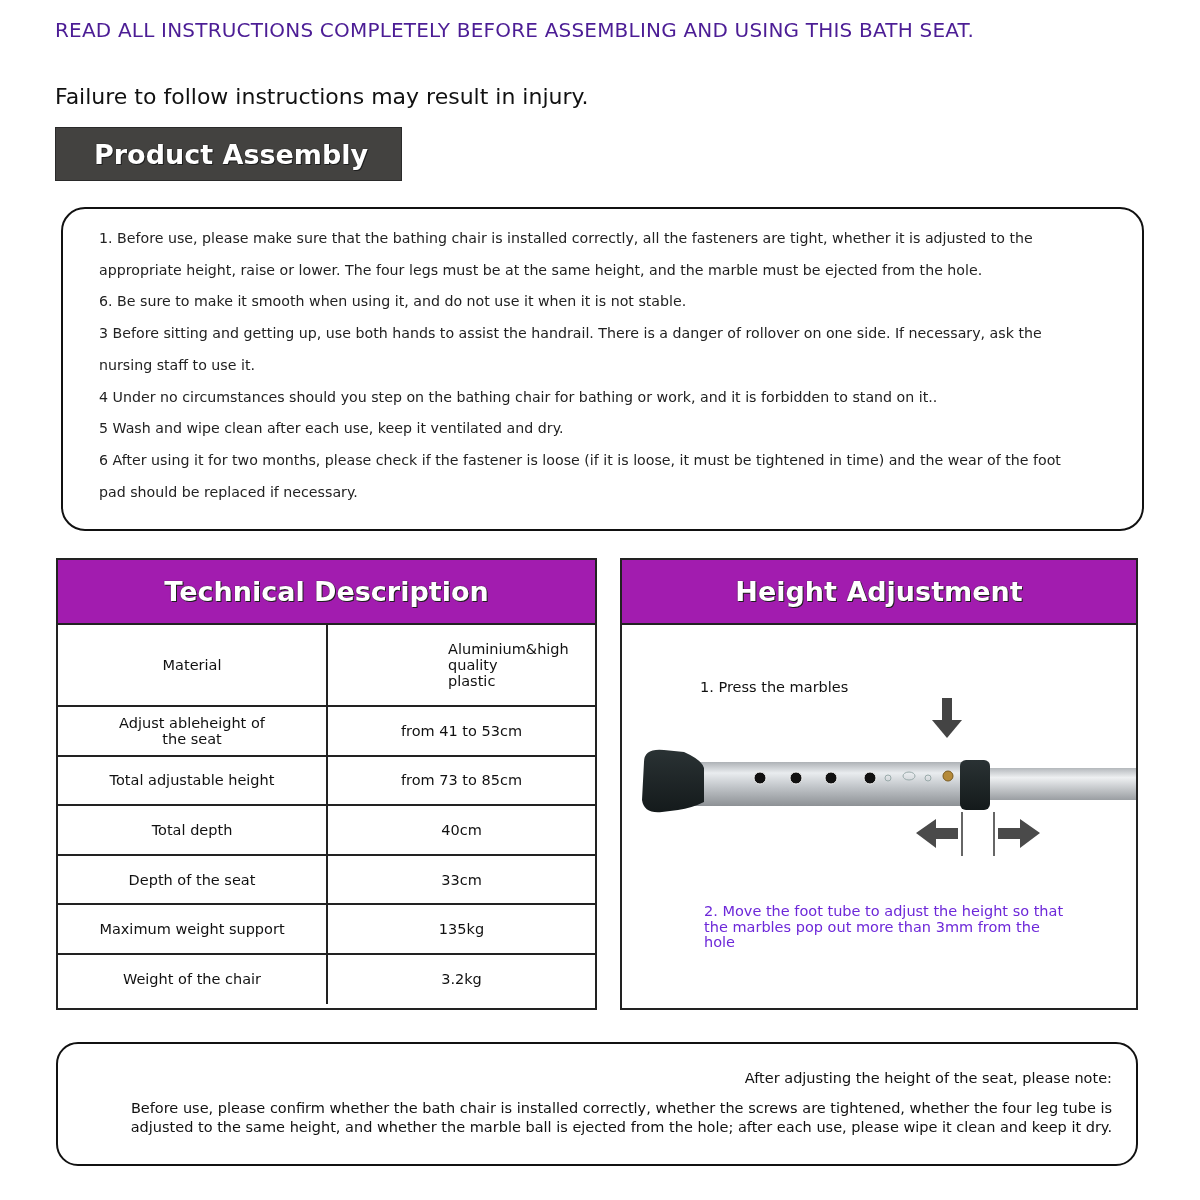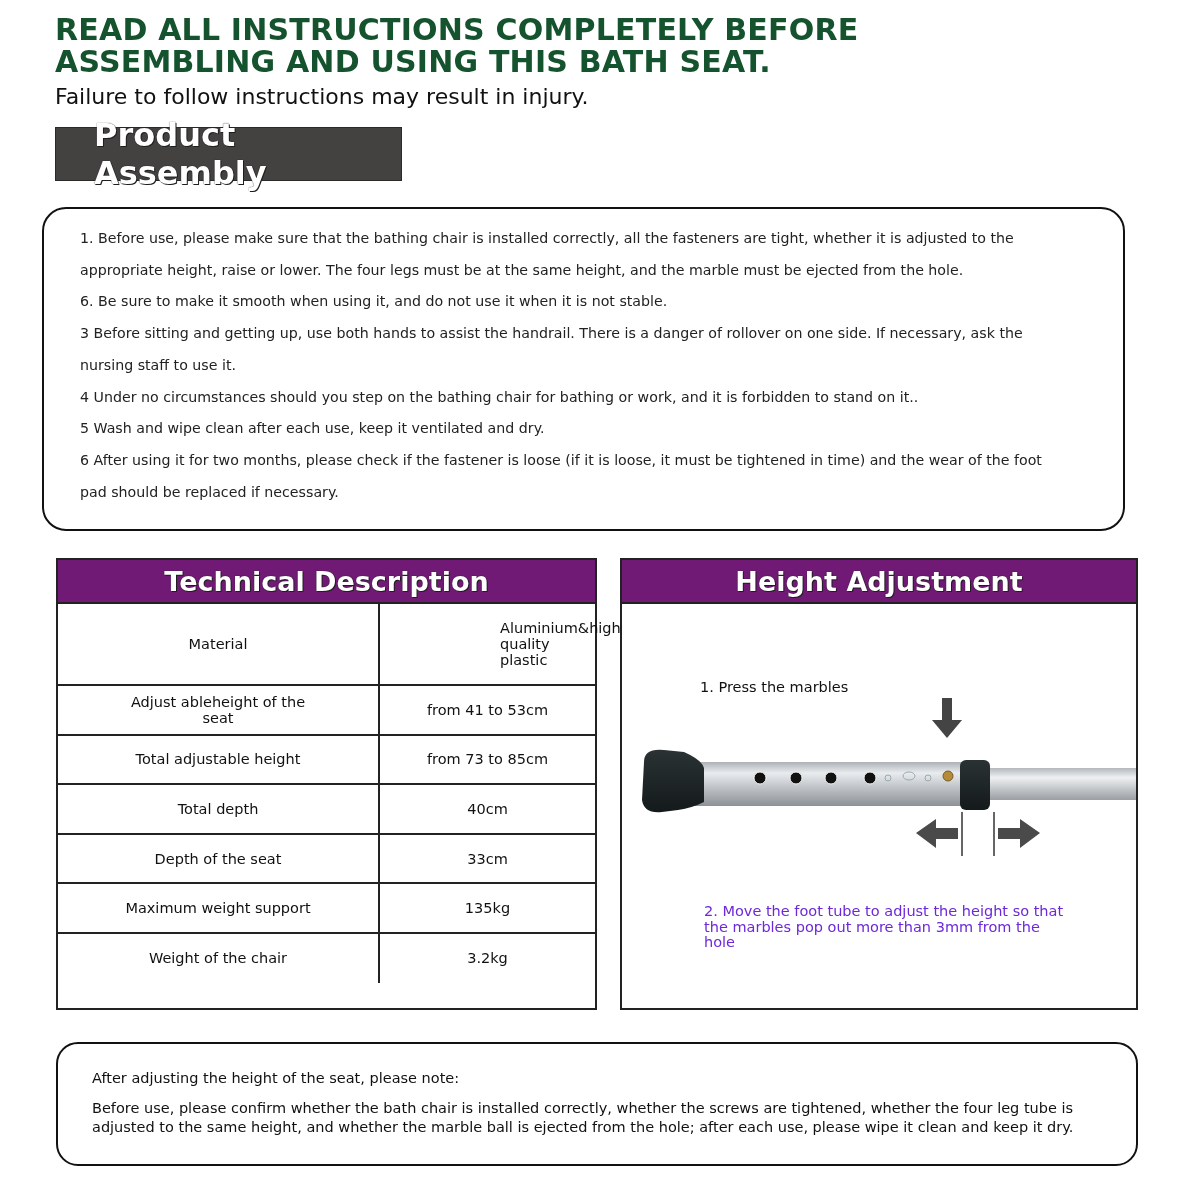--- a/index.html
+++ b/index.html
@@ -1,83 +1,84 @@
 <!DOCTYPE html>
 <html><head>
   <meta charset="utf-8">
   <style>
     * { box-sizing: border-box; margin: 0; padding: 0; }
     html, body { width: 1200px; height: 1200px; background: #ffffff; overflow: hidden; }
     body { position: relative; font-family: "DejaVu Sans", sans-serif; color: #1a1a1a; }
 
     .headline {
       position: absolute; left: 55px; top: 14px; width: 960px;
-      font-family: "DejaVu Sans", sans-serif; font-weight: bold;
-      font-size: 30px; line-height: 32px; color: #14532d; letter-spacing: 0.2px;
+      font-family: "DejaVu Sans", sans-serif; font-weight: normal;
+      font-size: 20px; line-height: 32px; color: #4c1d95; letter-spacing: 0.2px;
     }
     .subline {
       position: absolute; left: 55px; top: 83px;
       font-size: 22px; line-height: 28px; color: #111111;
     }
     .section-tab {
       position: absolute; left: 55px; top: 127px; width: 347px; height: 54px;
       background: #434240; border: 1px solid #2a2a2a;
-      color: #ffffff; font-weight: bold; font-size: 32px;
+      color: #ffffff; font-weight: bold; font-size: 27px;
       display: flex; align-items: center; padding-left: 38px;
       text-shadow: 0 0 1px #000, 1px 1px 0 #222;
     }
     .assembly-box {
-      position: absolute; left: 42px; top: 207px; width: 1083px; height: 324px;
+      position: absolute; left: 61px; top: 207px; width: 1083px; height: 324px;
       border: 2px solid #111; border-radius: 24px;
       padding: 14px 60px 0 36px;
     }
     .assembly-box p {
       font-size: 14.2px; line-height: 31.7px; color: #222222;
     }
 
     .tech {
       position: absolute; left: 56px; top: 558px; width: 541px; height: 452px;
       border: 2px solid #222;
     }
     .panel-head {
-      height: 44px; background: #701a75; color: #fff;
+      height: 65px; background: #a21caf; color: #fff;
       font-weight: bold; font-size: 27px;
       display: flex; align-items: center; justify-content: center;
       text-shadow: 0 0 1px #000, 1px 1px 0 #222;
       border-bottom: 2px solid #222;
     }
     table.spec { width: 100%; border-collapse: collapse; table-layout: fixed; }
     table.spec td {
       border: 2px solid #222; text-align: center; vertical-align: middle;
       font-size: 14.5px; line-height: 16px; color: #111;
       padding: 0 8px;
     }
     table.spec tr { height: 49.6px; }
     table.spec tr:first-child td { border-top: none; }
-    table.spec td:first-child { border-left: none; width: 321px; }
+    table.spec td:first-child { border-left: none; width: 269px; }
     table.spec td:last-child { border-right: none; }
     table.spec tr:last-child td { border-bottom: none; text-align: center; }
 
     .height-panel {
       position: absolute; left: 620px; top: 558px; width: 518px; height: 452px;
       border: 2px solid #222; overflow: hidden;
     }
     .step1 {
       position: absolute; left: 78px; top: 119px; font-size: 14.5px; color: #111;
     }
     .step2 {
       position: absolute; left: 82px; top: 344px; width: 360px;
       font-size: 14.5px; line-height: 15.5px; color: #6d28d9;
     }
     .diagram { position: absolute; left: 0; top: 130px; width: 518px; height: 180px; }
 
     .note-box {
       position: absolute; left: 56px; top: 1042px; width: 1082px; height: 124px;
       border: 2px solid #111; border-radius: 22px;
       padding: 24px 24px 16px 34px;
+      text-align: right;
     }
     .note-title { font-size: 14.5px; line-height: 20px; color: #111; margin-bottom: 11px; }
     .note-body { font-size: 14.5px; line-height: 19px; color: #111; }
   </style>
 </head>
 <body>
 
 <div class="headline">READ ALL INSTRUCTIONS COMPLETELY BEFORE ASSEMBLING AND USING THIS BATH SEAT.</div>
 <div class="subline">Failure to follow instructions may result in injury.</div>
 

